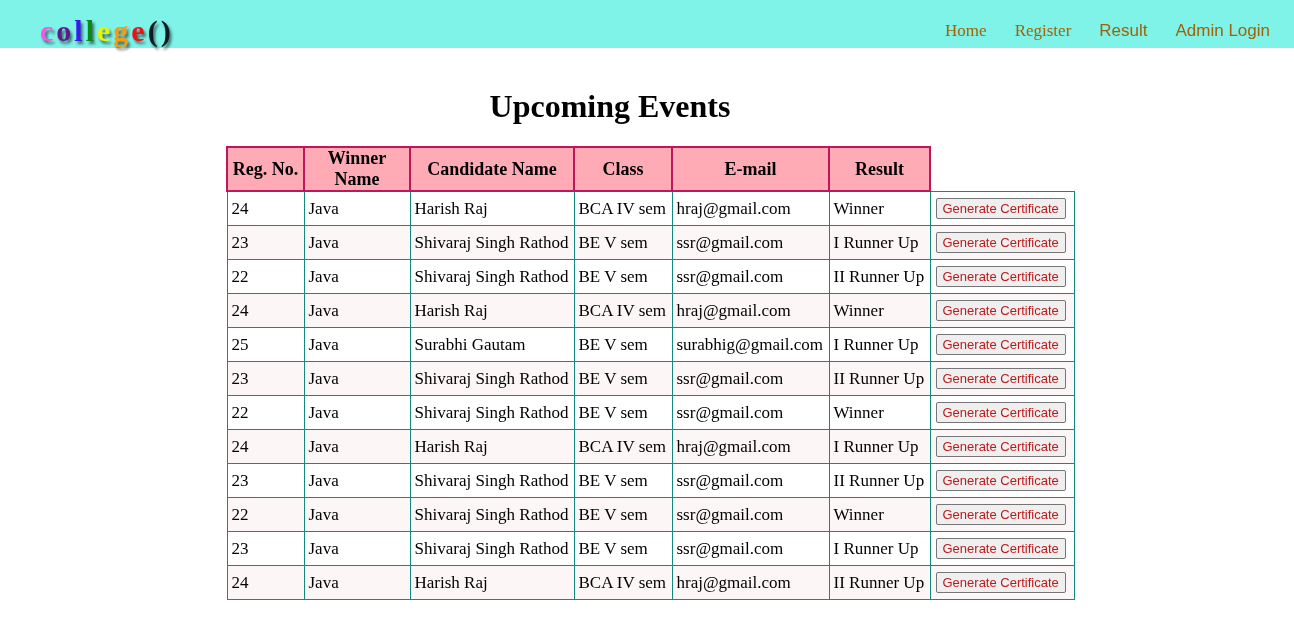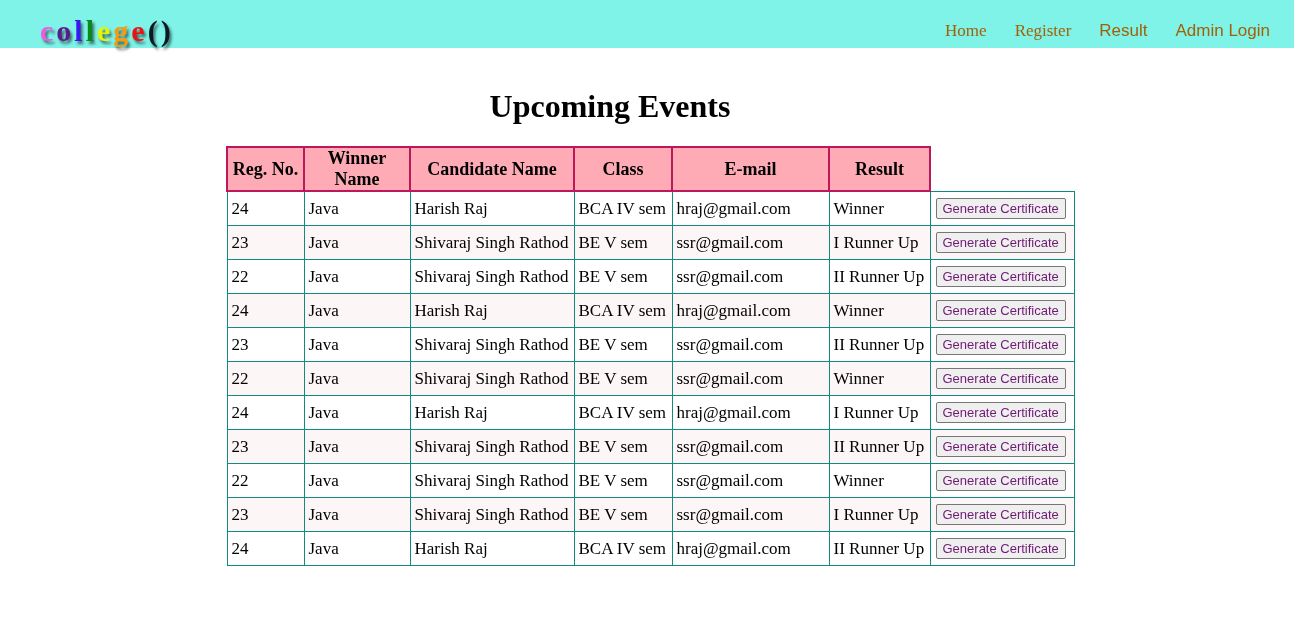--- a/index.html
+++ b/index.html
@@ -50,21 +50,21 @@
       border: 1px solid #14897f;
       height: 33px; padding: 0 4px;
       text-align: left; white-space: nowrap;
     }
     tr:nth-child(even) td { background: #fcf6f6; }
     td.btncell { padding: 0 5px; }
     button {
       font-family: "Liberation Sans", sans-serif;
       font-size: 13px;
       background: #efefef; border: 1px solid #767676; border-radius: 2px;
-      padding: 1px 6px; height: 21px; color: #701a75;
+      padding: 1px 6px; height: 21px; color: #b91c1c;
     }
     .c1 { width: 67px; } .c2 { width: 96px; } .c3 { width: 154px; }
     .c4 { width: 88px; } .c5 { width: 147px; margin-top: 6px; } .c6 { width: 91px; } .c7 { width: 135px; }
   </style>
 </head>
 <body>
 
 <div class="navbar">
   <div class="logo" id="logo"><span style="color: rgb(238, 90, 230);">c</span><span style="color: rgb(92, 26, 140);">o</span><span style="color: rgb(59, 23, 240);">l</span><span style="color: rgb(11, 138, 28);">l</span><span style="color: rgb(232, 245, 0);">e</span><span style="color: rgb(245, 154, 19);">g</span><span style="color: rgb(240, 16, 16);">e</span><span style="color: rgb(10, 26, 34);">(</span><span style="color: rgb(10, 26, 34);">)</span></div>
   <nav class="nav">
@@ -120,20 +120,29 @@
       <tr>
         <td>24</td>
         <td>Java</td>
         <td>Harish Raj</td>
         <td>BCA IV sem</td>
         <td>hraj@gmail.com</td>
         <td>Winner</td>
         <td class="btncell"><button>Generate Certificate</button></td>
       </tr>
       <tr>
+        <td>25</td>
+        <td>Java</td>
+        <td>Surabhi Gautam</td>
+        <td>BE V sem</td>
+        <td>surabhig@gmail.com</td>
+        <td>I Runner Up</td>
+        <td class="btncell"><button>Generate Certificate</button></td>
+      </tr>
+      <tr>
         <td>23</td>
         <td>Java</td>
         <td>Shivaraj Singh Rathod</td>
         <td>BE V sem</td>
         <td>ssr@gmail.com</td>
         <td>II Runner Up</td>
         <td class="btncell"><button>Generate Certificate</button></td>
       </tr>
       <tr>
         <td>22</td>

